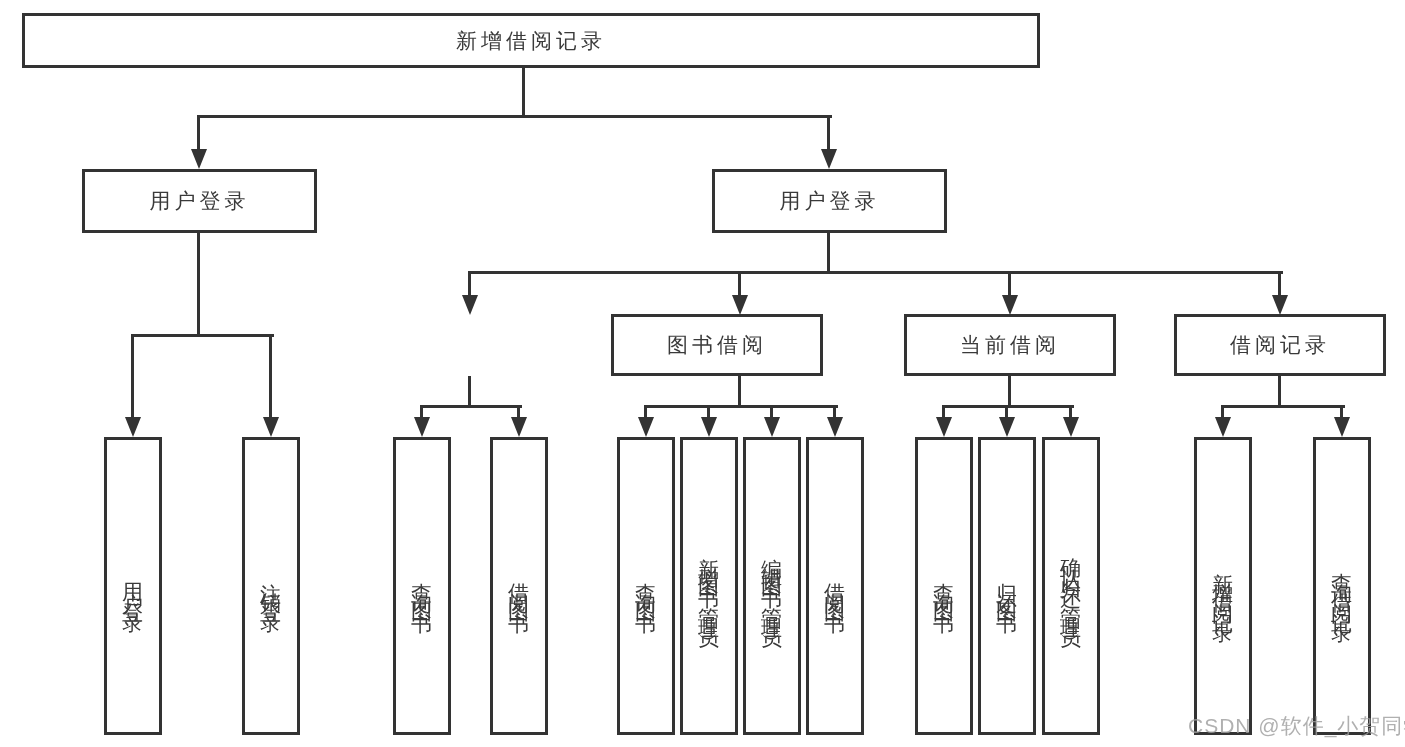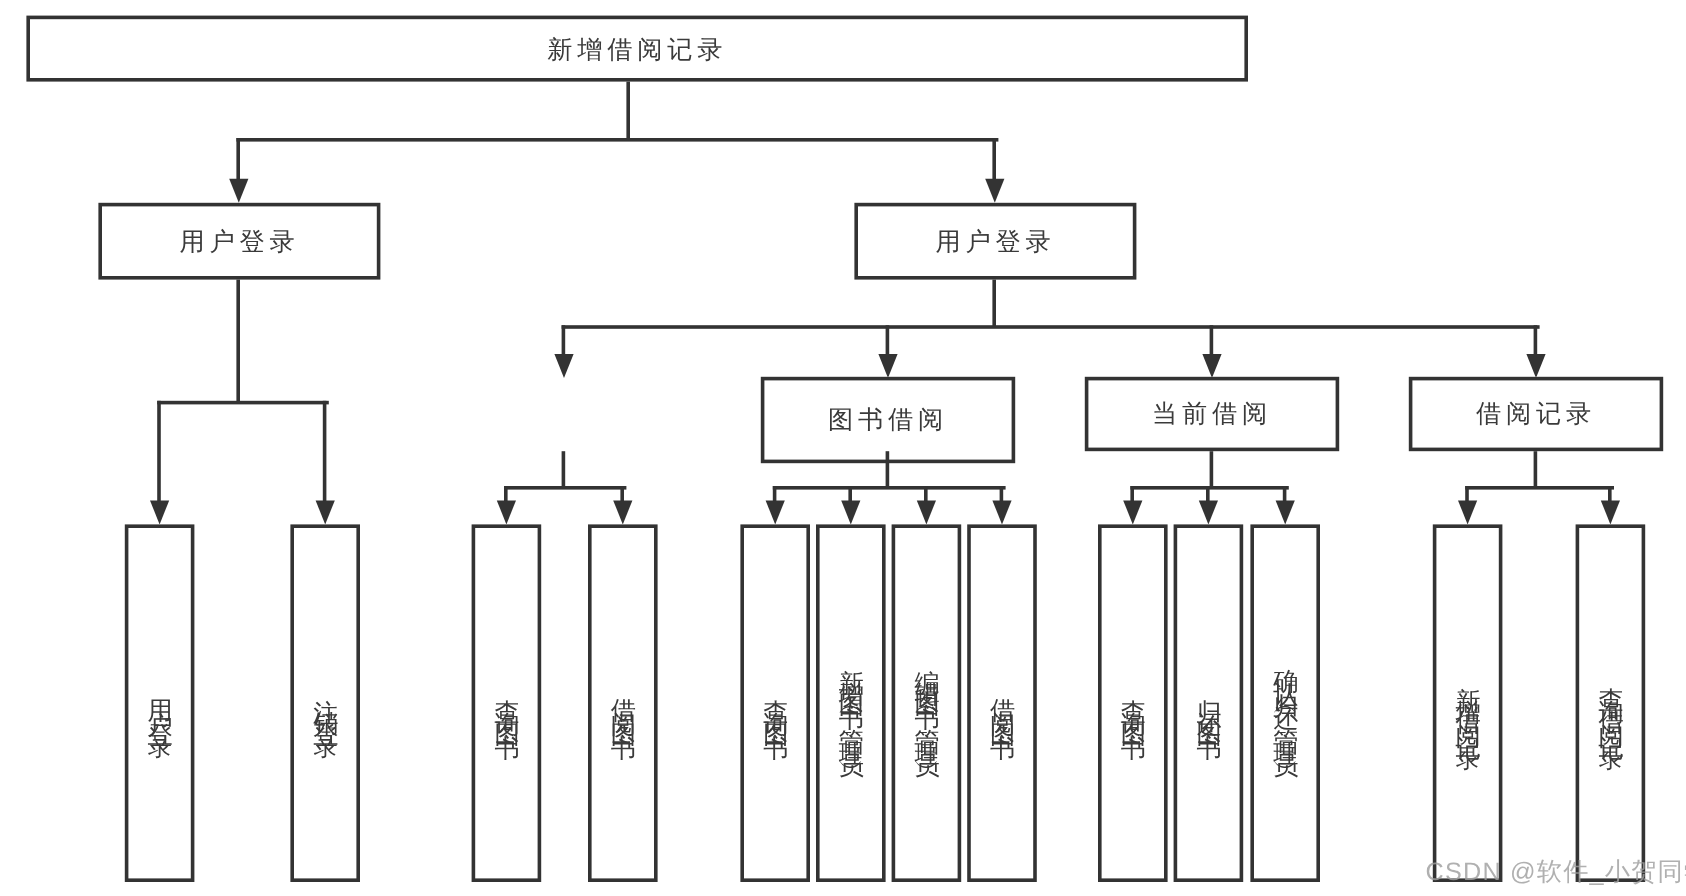--- a/index.html
+++ b/index.html
@@ -56,21 +56,21 @@
   <div class="line" style="left:468px;top:271px;width:815px;height:3px"></div>
   <div class="line" style="left:468px;top:271px;width:3px;height:26px"></div>
   <div class="arrow" style="left:462px;top:295px"></div>
   <div class="line" style="left:738px;top:271px;width:3px;height:26px"></div>
   <div class="arrow" style="left:732px;top:295px"></div>
   <div class="line" style="left:1008px;top:271px;width:3px;height:26px"></div>
   <div class="arrow" style="left:1002px;top:295px"></div>
   <div class="line" style="left:1278px;top:271px;width:3px;height:26px"></div>
   <div class="arrow" style="left:1272px;top:295px"></div>
 
-  <div class="box h" style="left:634px;top:314px;width:212px;height:72px">图书借阅</div>
+  <div class="box h" style="left:611px;top:314px;width:212px;height:62px">图书借阅</div>
   <div class="box h" style="left:1174px;top:314px;width:212px;height:62px">借阅记录</div>
   <div class="box h" style="left:904px;top:314px;width:212px;height:62px">当前借阅</div>
 
   <div class="line" style="left:468px;top:376px;width:3px;height:31px"></div>
   <div class="line" style="left:738px;top:376px;width:3px;height:31px"></div>
   <div class="line" style="left:1008px;top:376px;width:3px;height:31px"></div>
   <div class="line" style="left:1278px;top:376px;width:3px;height:31px"></div>
 
   <div class="line" style="left:420px;top:405px;width:102px;height:3px"></div>
   <div class="line" style="left:644px;top:405px;width:194px;height:3px"></div>

